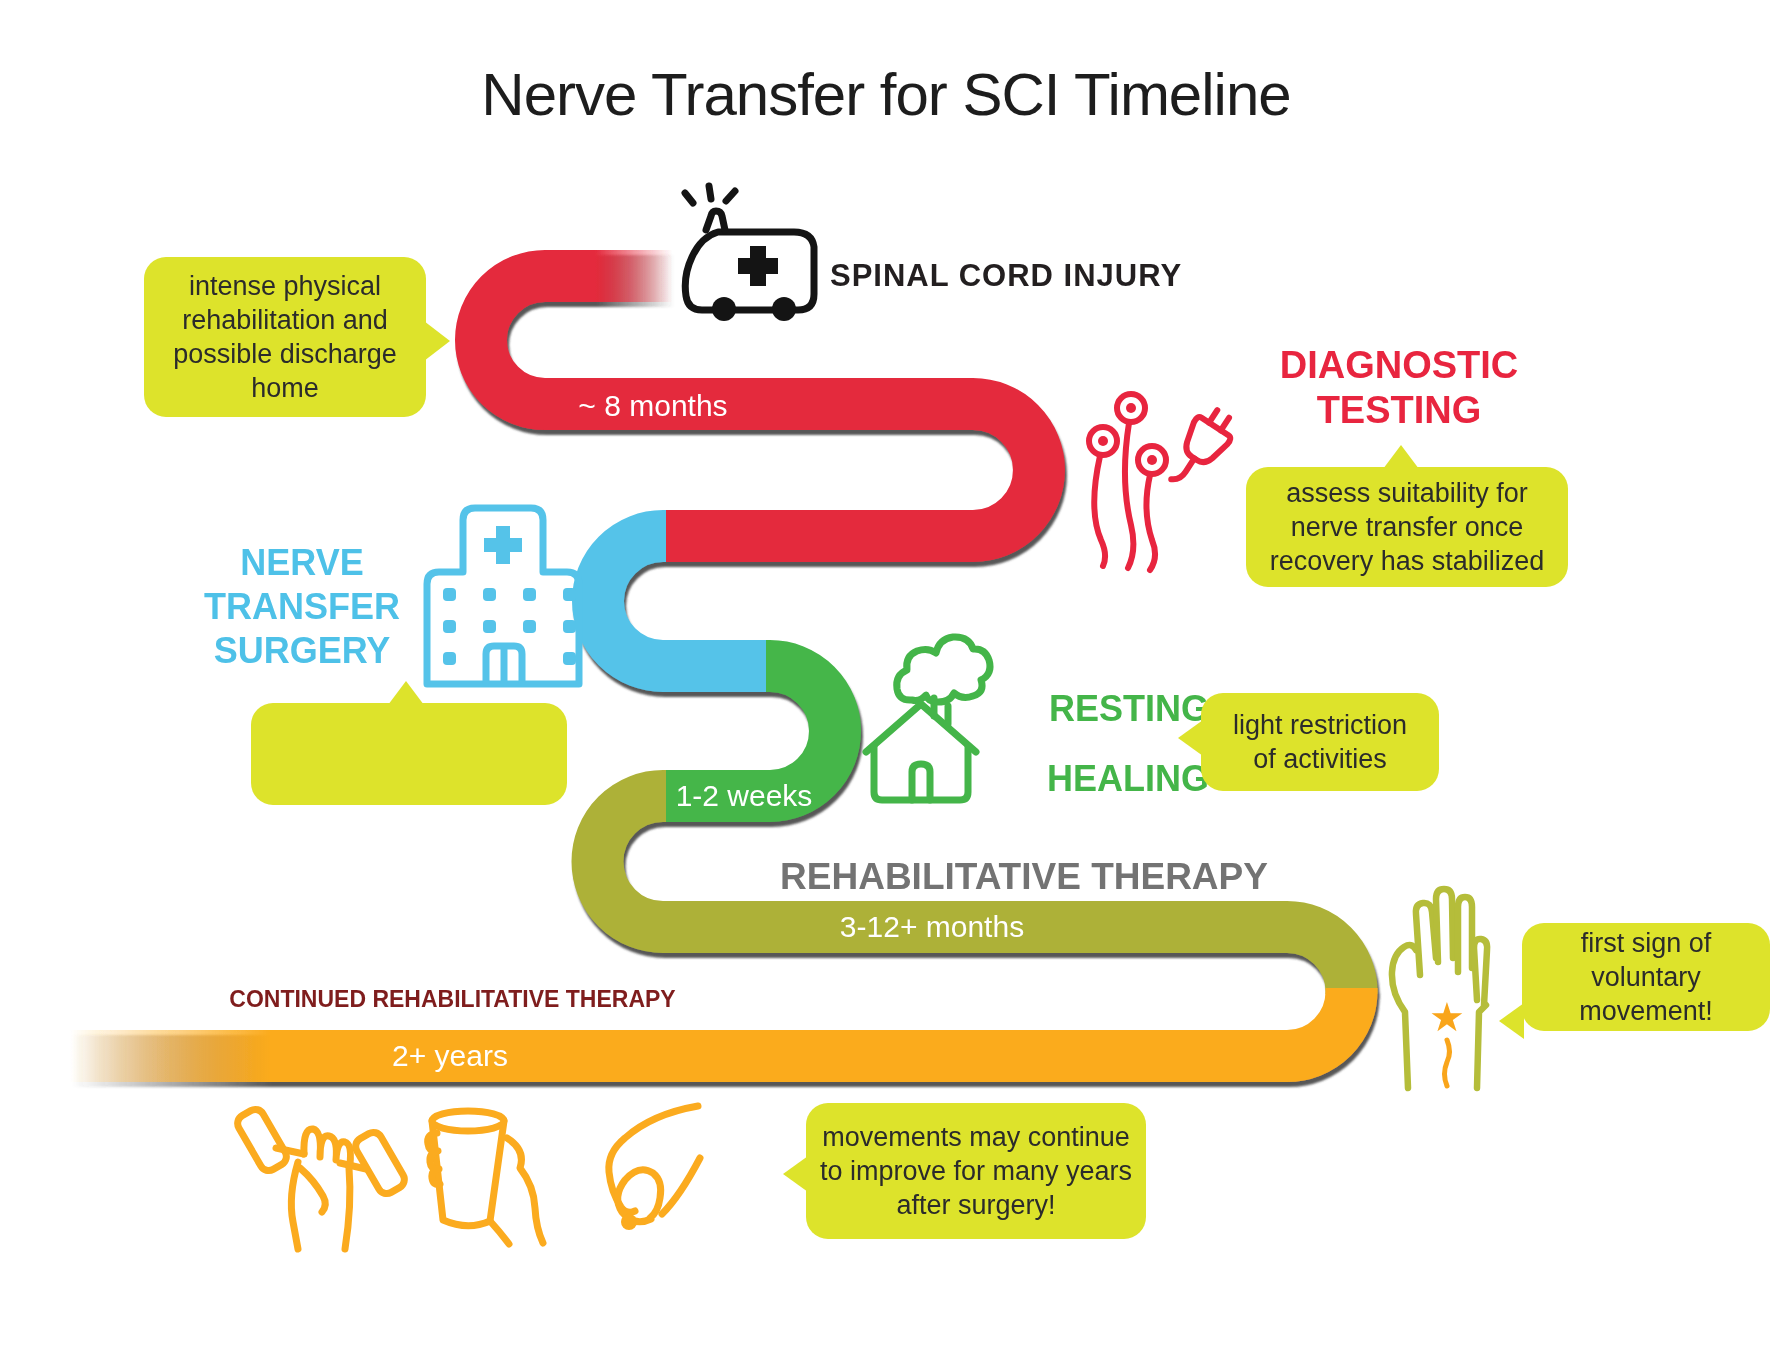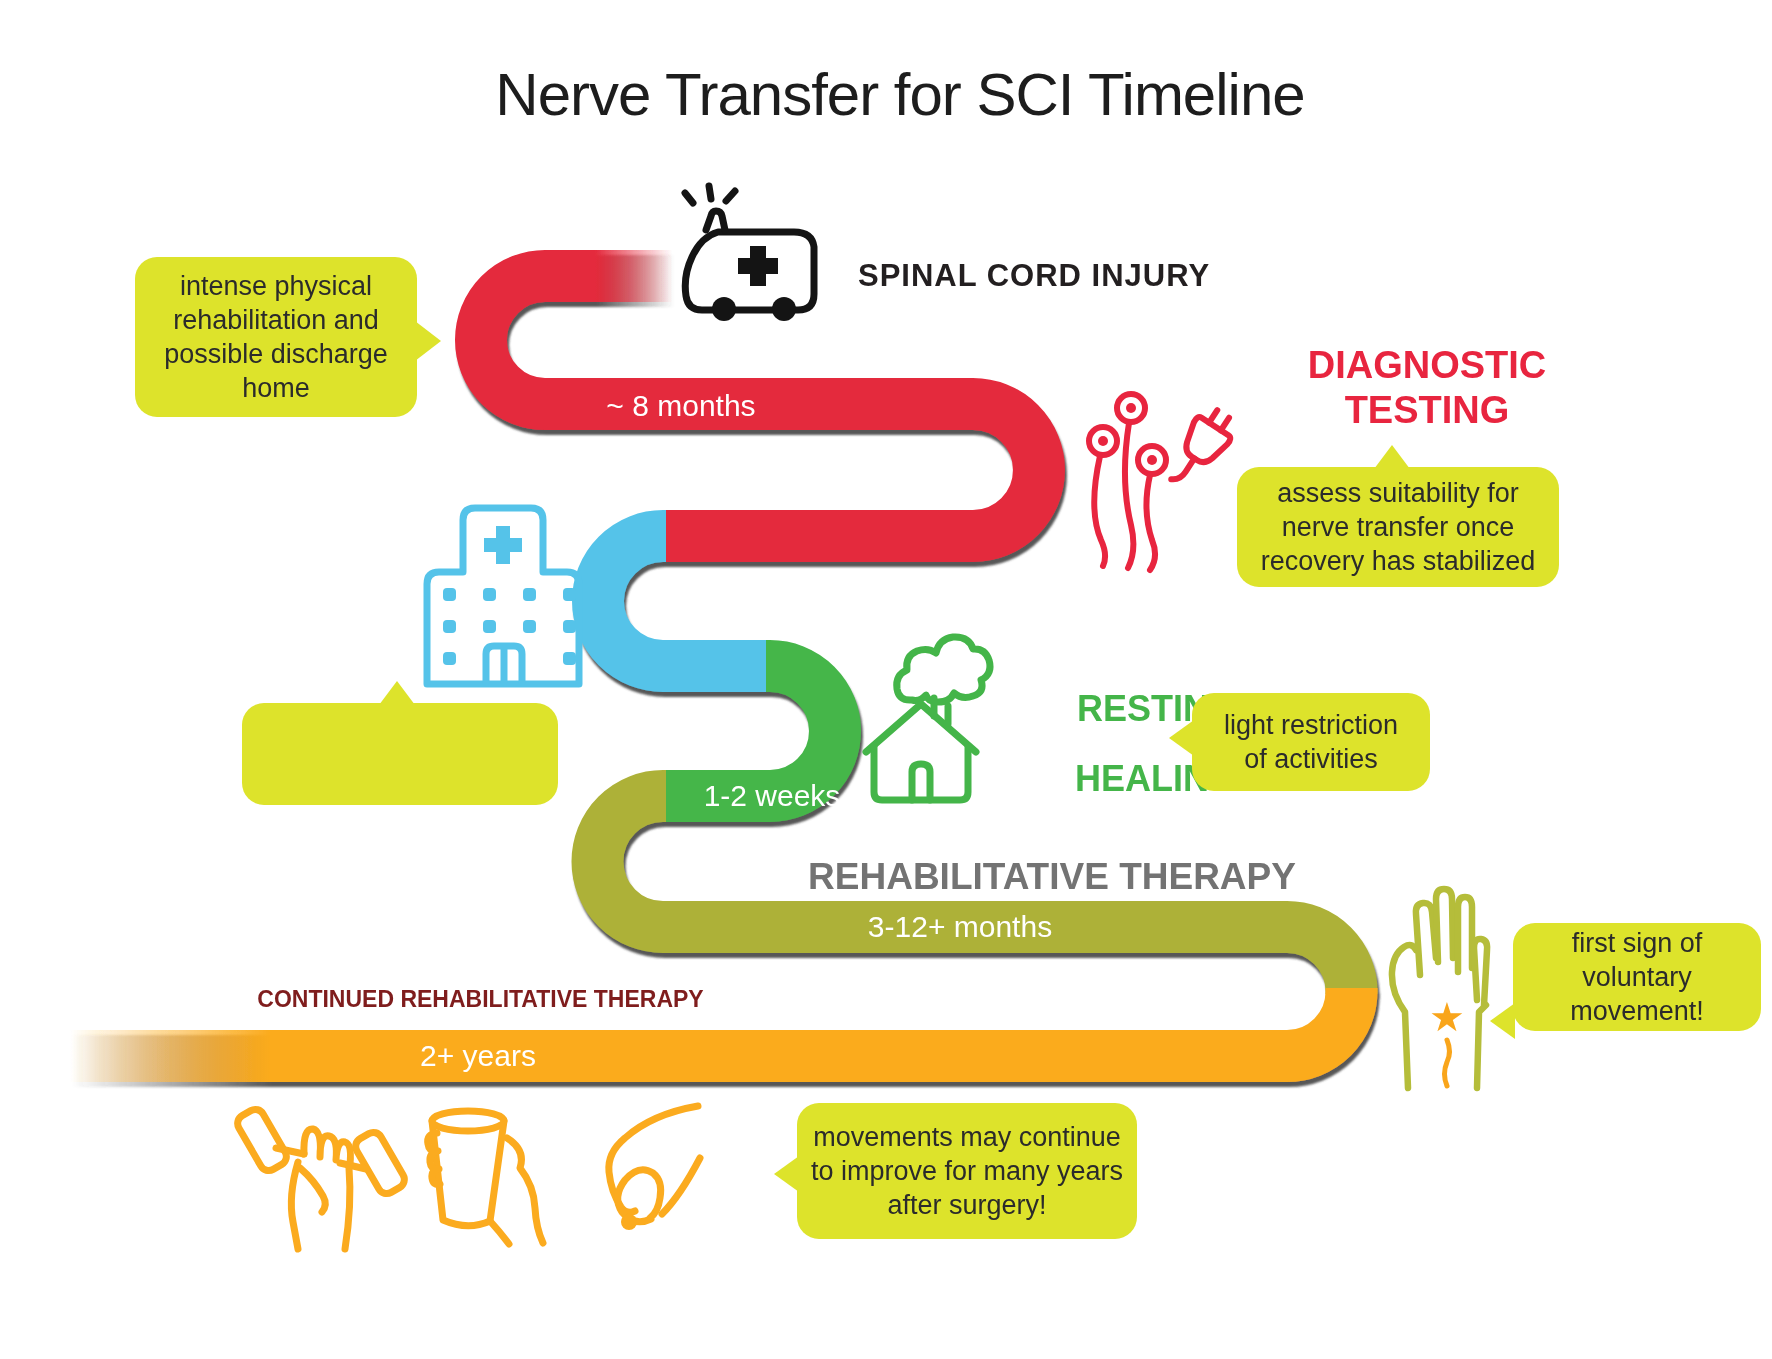--- a/index.html
+++ b/index.html
@@ -1,39 +1,39 @@
 <!DOCTYPE html>
 <html><head>
 <meta charset="utf-8">
 <style>
   html,body{margin:0;padding:0;background:#ffffff;}
   #stage{position:relative;width:1772px;height:1359px;background:#fff;overflow:hidden;
          font-family:"Liberation Sans", sans-serif;}
   #stage svg{position:absolute;left:0;top:0;}
-  .abs{position:absolute;padding-left:28px;}
+  .abs{position:absolute;}
   .title{left:0;right:0;top:60px;text-align:center;font-size:60px;font-weight:500;
          color:#1d1d1d;letter-spacing:-1px;}
   .heading{font-weight:700;text-align:center;line-height:1.18;}
   .heading span{display:block;}
   .h-injury{left:830px;top:258px;width:300px;text-align:left;font-size:31px;font-weight:600;
             color:#231f20;letter-spacing:1px;white-space:nowrap;}
   .h-diagnostic{left:1199px;top:343px;width:400px;font-size:38px;color:#e8253f;line-height:45px;}
   .h-surgery{left:102px;top:541px;width:400px;font-size:36px;color:#4ec1e8;line-height:44px;}
   .h-resting{left:949px;top:689px;width:260px;font-size:36px;color:#44b549;line-height:40px;text-align:right;}
   .h-resting .plus{font-size:28px;line-height:30px;}
   .h-rehab{left:724px;top:855px;width:600px;font-size:37px;color:#737373;white-space:nowrap;}
   .h-continued{left:90px;top:986px;width:725px;font-size:23px;color:#7f1d1d;white-space:nowrap;}
   .band-label{color:#ffffff;font-size:30px;text-align:center;font-weight:400;}
   .bl-6m{left:553px;top:389px;width:200px;}
   .bl-12w{left:644px;top:779px;width:200px;}
   .bl-312{left:807px;top:910px;width:250px;}
   .bl-2y{left:350px;top:1039px;width:200px;}
   .callout{position:absolute;background:#dde32b;border-radius:22px;color:#2b2b2b;
            font-size:27px;line-height:1.26;display:flex;align-items:center;justify-content:center;
-           text-align:center;white-space:pre-line;padding:6px 10px;box-sizing:border-box;}
+           text-align:center;white-space:pre-line;padding:6px 10px;box-sizing:border-box;margin-left:9px;}
   .ptr{position:absolute;width:0;height:0;}
   .ptr-right{right:-24px;border-top:20px solid transparent;border-bottom:20px solid transparent;
              border-left:26px solid #dde32b;}
   .ptr-left{left:-23px;border-top:18px solid transparent;border-bottom:18px solid transparent;
             border-right:25px solid #dde32b;}
   .ptr-up{top:-22px;border-left:18px solid transparent;border-right:18px solid transparent;
           border-bottom:24px solid #dde32b;}
   .c1{left:135px;top:257px;width:282px;height:160px;}
   .c2{left:1237px;top:467px;width:322px;height:120px;}
   .c3{left:242px;top:703px;width:316px;height:102px;}
@@ -161,20 +161,25 @@
 
   <div class="abs title">Nerve Transfer for SCI Timeline</div>
 
   <div class="abs h-injury">SPINAL CORD INJURY</div>
 
   <div class="abs heading h-diagnostic">
     <span>DIAGNOSTIC</span>
     <span>TESTING</span>
   </div>
 
+  <div class="abs heading h-surgery">
+    <span>NERVE</span>
+    <span>TRANSFER</span>
+    <span>SURGERY</span>
+  </div>
 
   <div class="abs heading h-resting">
     <span>RESTING</span>
     <span class="plus">+</span>
     <span>HEALING</span>
   </div>
 
   <div class="abs heading h-rehab">REHABILITATIVE THERAPY</div>
 
   <div class="abs heading h-continued">CONTINUED REHABILITATIVE THERAPY</div>

